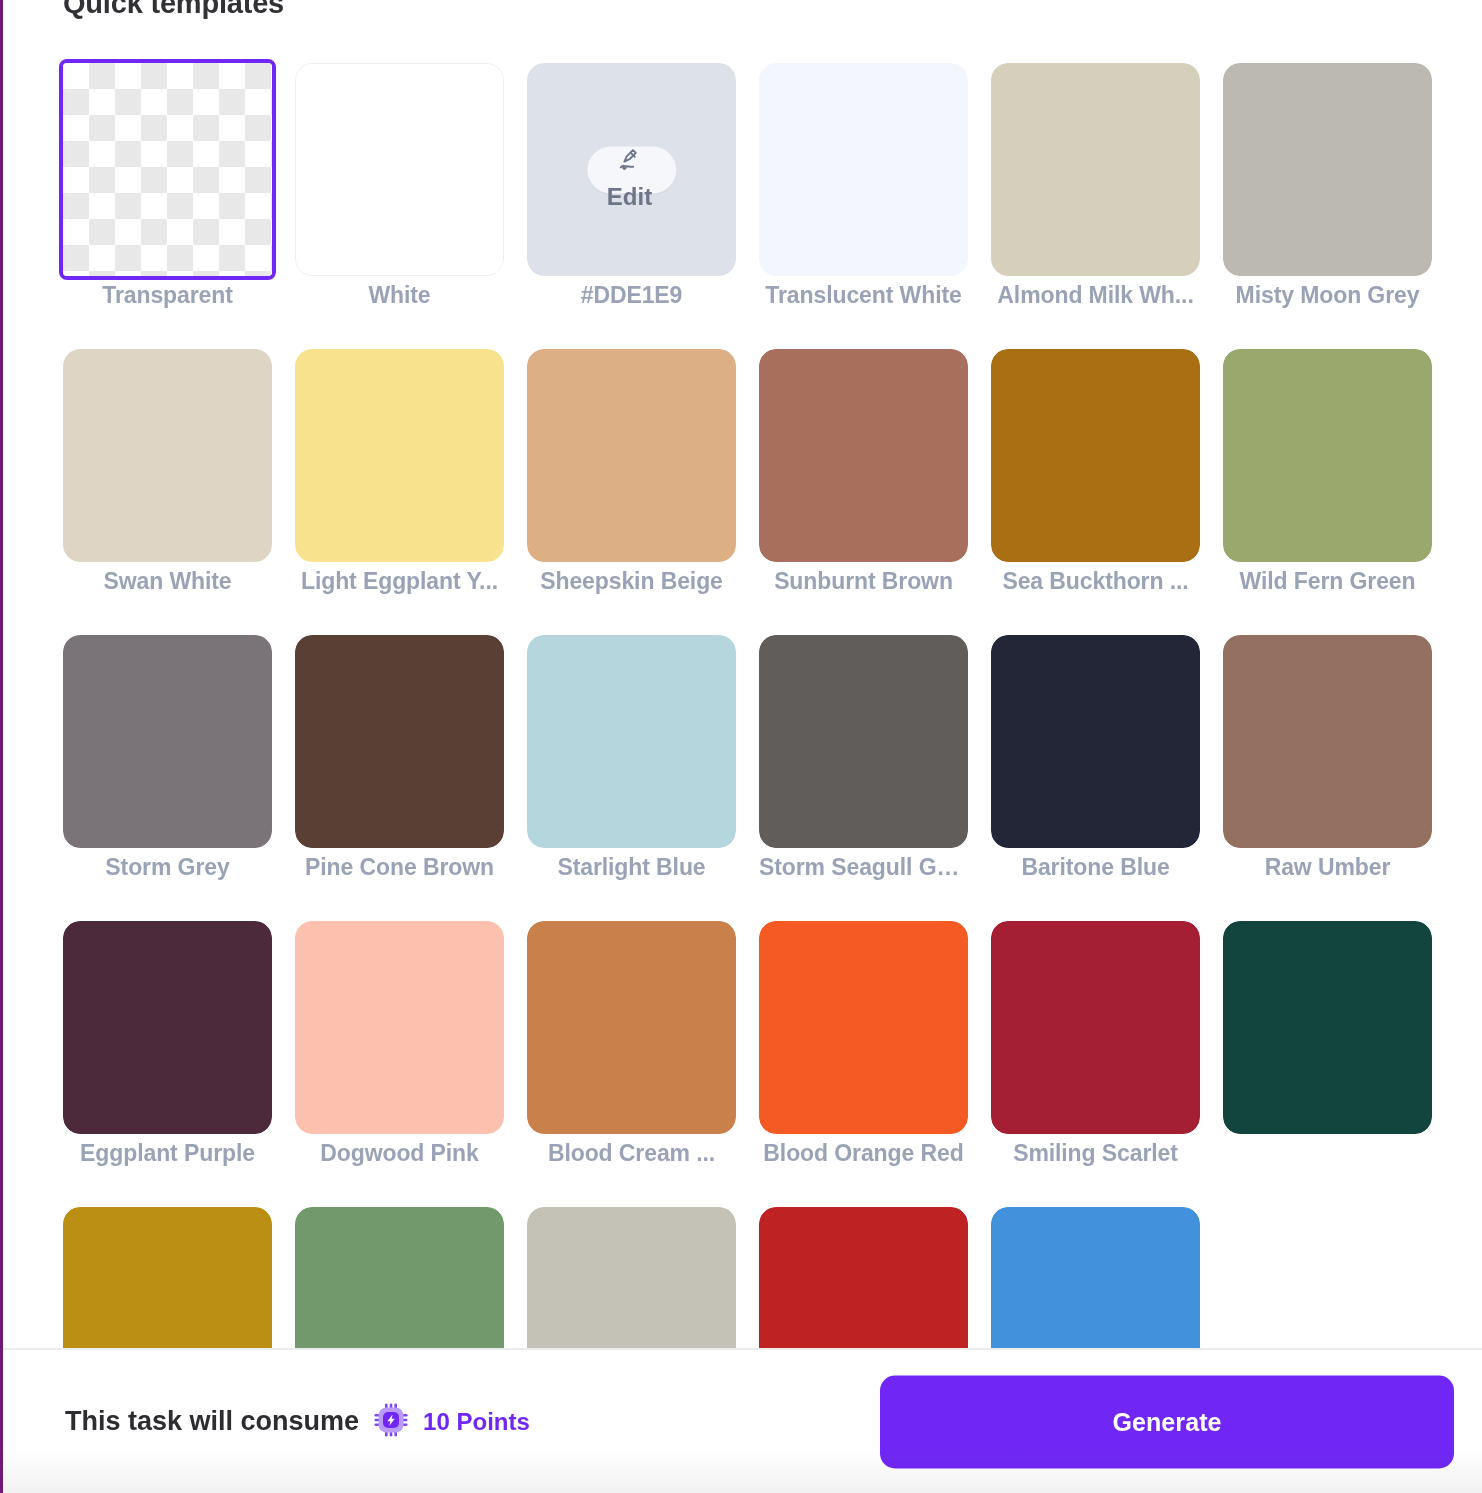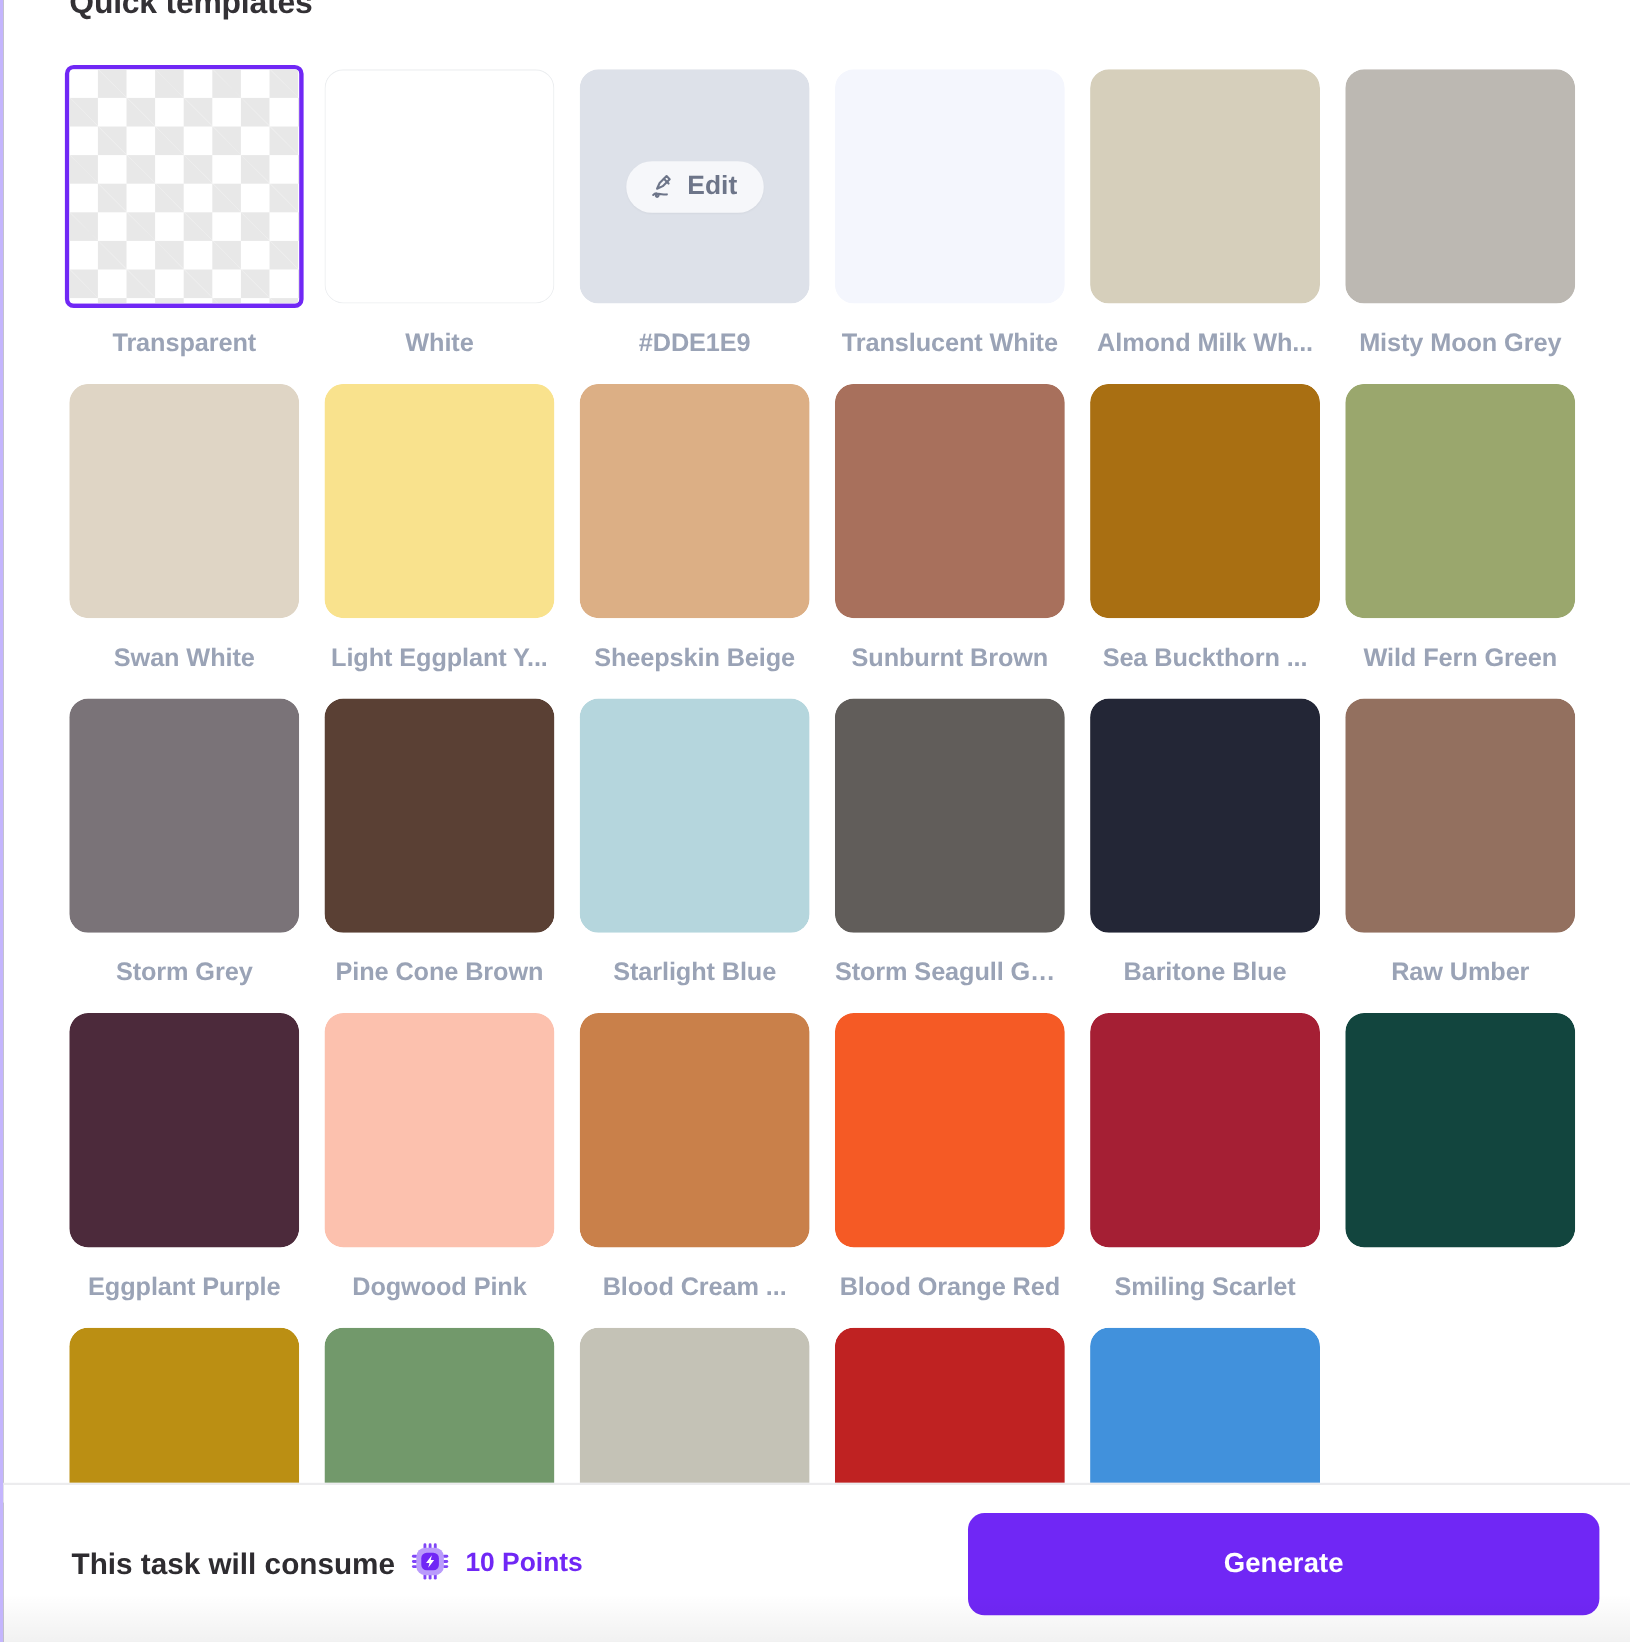--- a/index.html
+++ b/index.html
@@ -9,22 +9,22 @@
     height: 1493px;
     overflow: hidden;
     background: #ffffff;
     font-family: "Liberation Sans", sans-serif;
   }
 
   #app {
     position: relative;
     width: 1482px;
     height: 1493px;
-    background: #737373;
-    border-left: 3px solid #c4b5fd;
+    background: #0ea5e9;
+    border-left: 3px solid #701a75;
     overflow: hidden;
   }
 
   
   #panel {
     position: absolute;
     left: 0; top: 0;
     width: 1479px;
     height: 1366px;
     overflow: hidden;
@@ -93,21 +93,21 @@
   .checker {
     background-image:
       linear-gradient(45deg, #e8e8e8 25%, transparent 25%, transparent 75%, #e8e8e8 75%),
       linear-gradient(45deg, #e8e8e8 25%, transparent 25%, transparent 75%, #e8e8e8 75%);
     background-size: 52px 52px;
     background-position: 0 0, 26px 26px;
     background-color: #ffffff;
   }
 
   .caption {
-    margin-top: 21px;
+    margin-top: 5px;
     text-align: center;
     font-size: 23px;
     font-weight: 700;
     color: #9aa3b6;
     line-height: 28px;
     white-space: nowrap;
     overflow: hidden;
     text-overflow: ellipsis;
     letter-spacing: -0.1px;
   }
@@ -126,20 +126,21 @@
     gap: 9px;
     height: 47px;
     padding: 0 24px 0 20px;
     border-radius: 24px;
     background: #f6f7fa;
     color: #6d7589;
     font-size: 24px;
     font-weight: 700;
     cursor: pointer;
     box-shadow: 0 1px 2px rgba(0,0,0,0.04);
+    flex-direction: column;
   }
   .edit-pill svg { display:block; }
 
   
   #footer {
     position: absolute;
     left: 0;
     bottom: 0;
     width: 1479px;
     height: 145px;

